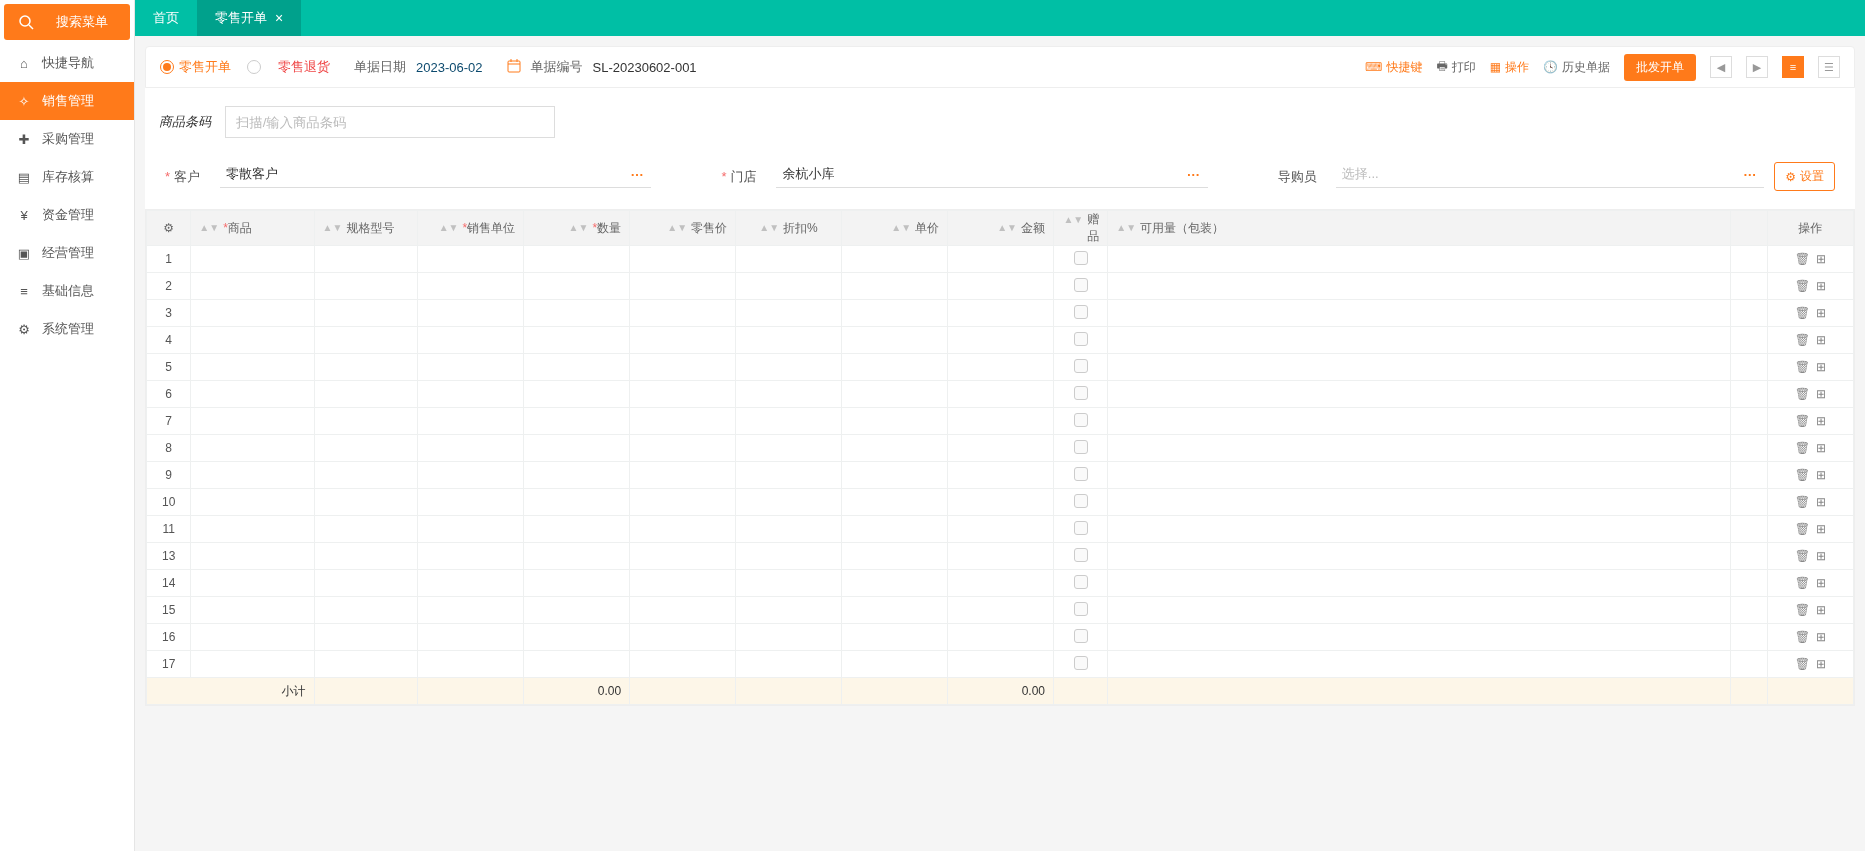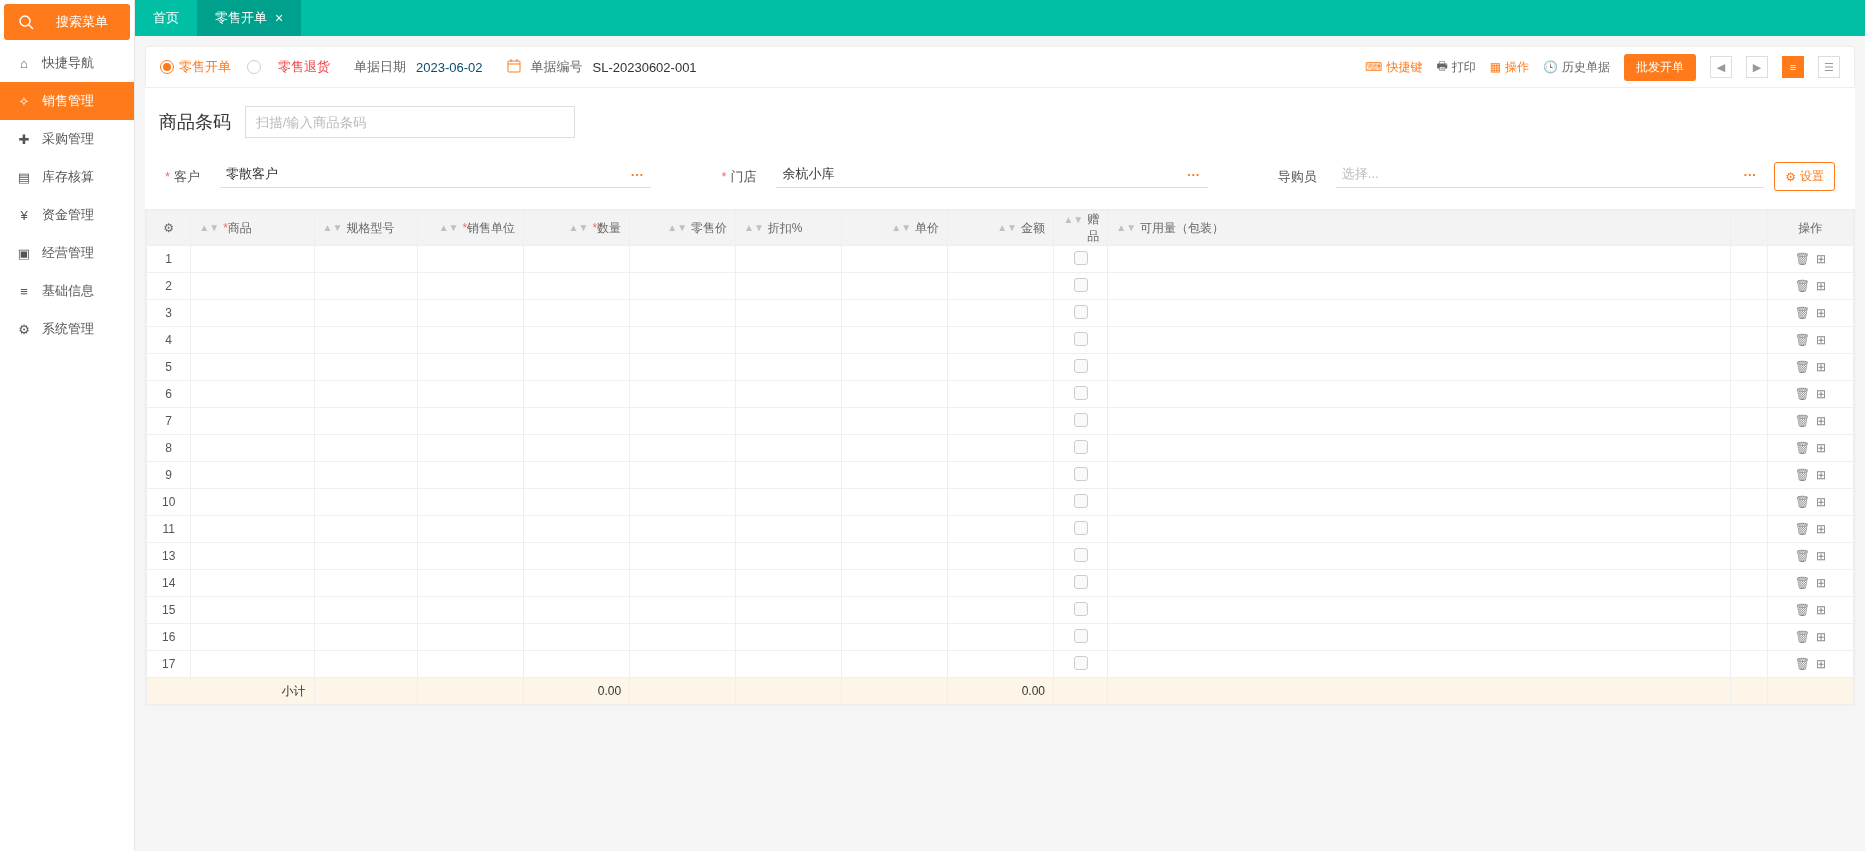--- a/index.html
+++ b/index.html
@@ -33,21 +33,21 @@
 .tb-val { color: #0c4a6e; margin-right: 24px; }
 .tb-actions { margin-left: auto; display: flex; align-items: center; gap: 14px; }
 .tb-link { display: flex; align-items: center; gap: 4px; color: #666; cursor: pointer; font-size: 12px; }
 .tb-link.orange { color: #ff7a1a; }
 .btn-primary { background: #ff7a1a; color: #fff; padding: 5px 12px; border-radius: 3px; cursor: pointer; font-size: 12px; }
 .nav-btn { width: 22px; height: 22px; border: 1px solid #ddd; display: flex; align-items: center; justify-content: center; cursor: pointer; color: #999; font-size: 11px; }
 .nav-btn.act { background: #ff7a1a; border-color: #ff7a1a; color: #fff; }
 
 
 .barcode-row { background: #fff; padding: 18px 14px 10px 14px; margin: 0 10px; display: flex; align-items: center; gap: 14px; }
-.bc-label { color: #333; font-size: 18px; }
+.bc-label { color: #333; font-size: 13px; font-style: italic; }
 .bc-input { width: 330px; height: 32px; border: 1px solid #ddd; padding: 0 10px; color: #333; }
 .bc-input::placeholder{ color: #bbb; }
 
 
 .fields-row { background: #fff; padding: 14px 20px 18px 20px; margin: 0 10px; display: flex; align-items: center; gap: 10px; }
 .field-group { display: flex; align-items: center; flex: 1; }
 .req-star { color: #f56c6c; margin-right: 4px; }
 .field-label { color: #555; min-width: 36px; }
 .field-select { flex: 1; display: flex; align-items: center; justify-content: space-between; padding: 0 6px 4px 6px; border-bottom: 1px solid #ddd; cursor: pointer; margin-left: 10px; }
 .field-select .ph { color: #bbb; }
@@ -237,21 +237,21 @@
             <col class="c-op">
         </colgroup>
         <thead>
           <tr>
             <th><span>⚙</span></th>
             <th style="text-align:left"><span class="sort">▲▼</span><span class="th-req">*</span><span>商品</span></th>
             <th style="text-align:left"><span class="sort">▲▼</span><span>规格型号</span></th>
             <th style="text-align:right"><span class="sort">▲▼</span><span class="th-req">*</span><span>销售单位</span></th>
             <th style="text-align:right"><span class="sort">▲▼</span><span class="th-req">*</span><span>数量</span></th>
             <th style="text-align:right"><span class="sort">▲▼</span><span>零售价</span></th>
-            <th style="text-align:left"><span class="sort">▲▼</span><span>折扣%</span></th>
+            <th style="text-align:center"><span class="sort">▲▼</span><span>折扣%</span></th>
             <th style="text-align:right"><span class="sort">▲▼</span><span>单价</span></th>
             <th style="text-align:right"><span class="sort">▲▼</span><span>金额</span></th>
             <th style="text-align:right"><span class="sort">▲▼</span><span>赠品</span></th>
             <th style="text-align:left"><span class="sort">▲▼</span><span>可用量（包装）</span></th>
             <th></th>
             <th><span>操作</span></th>
           </tr>
         </thead>
         <tbody id="tbody">
             <tr>

